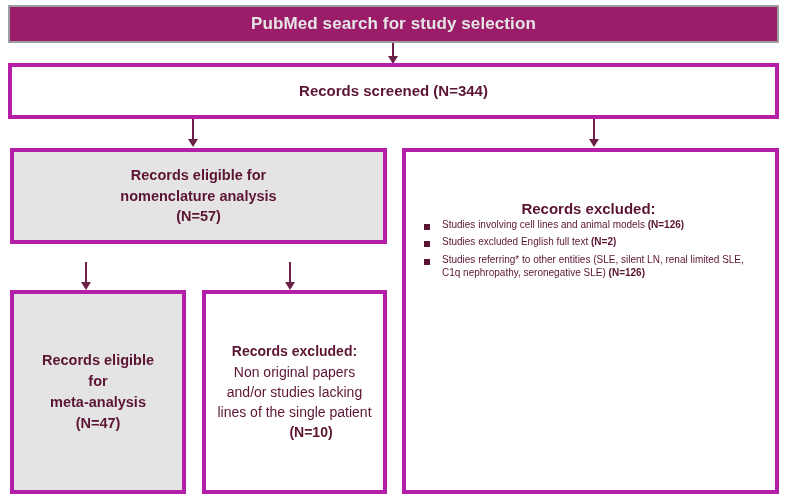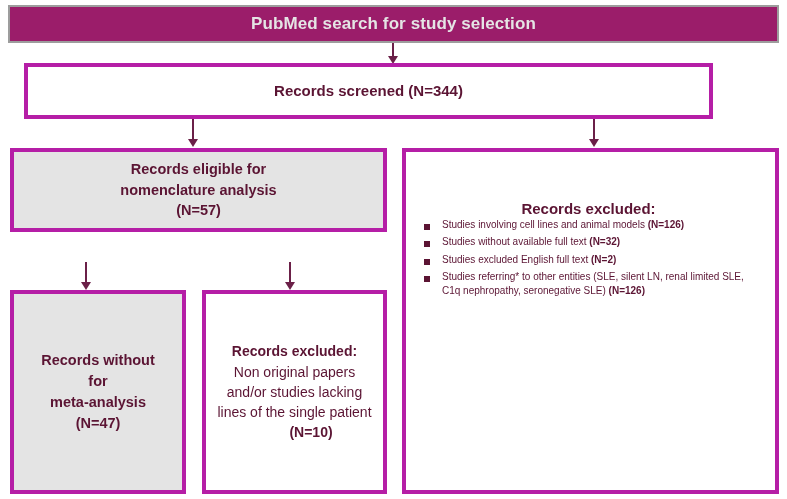--- a/index.html
+++ b/index.html
@@ -65,35 +65,34 @@
     font-size: 13.5px;
     line-height: 1.32;
     padding: 0 8px;
   }
   .box-inner.bold { font-weight: bold; }
 
   
   #box-screened {
     left: 8px;
     top: 63px;
-    width: 689px;
+    width: 771px;
     height: 56px;
-    margin-left: 16px;
   }
   #box-screened .box-inner {
     font-size: 15px;
     font-weight: bold;
   }
 
   
   #box-nomenclature {
     left: 10px;
     top: 148px;
     width: 377px;
-    height: 84px;
+    height: 96px;
   }
   #box-nomenclature .box-inner {
     font-size: 14.5px;
     font-weight: bold;
     line-height: 1.42;
   }
 
   
   #box-meta {
     left: 10px;
@@ -227,38 +226,37 @@
     <div class="conn-head" style="left:1px; top:20px;"></div>
   </div>
 
   <div class="conn" style="left:284px; top:262px; width:12px; height:30px;">
     <div class="conn-line" style="left:5px; top:0; height:21px;"></div>
     <div class="conn-head" style="left:1px; top:20px;"></div>
   </div>
 
   <div class="box grey" id="box-meta">
     <div class="box-inner bold">
-      <span>Records without</span><br>
+      <span>Records eligible</span><br>
       <span>for</span><br>
       <span>meta-analysis</span><br>
       <span>(N=47)</span>
     </div>
   </div>
 
   <div class="box" id="box-excluded-small">
     <div class="box-inner">
       <span class="heading">Records excluded:</span><span>Non original papers and/or studies lacking lines of the single patient </span><span class="n-val">(N=10)</span>
     </div>
   </div>
 
   <div class="box" id="box-excluded-big">
     <div class="excl-wrap">
       <div class="excl-heading">Records excluded:</div>
       <ul class="excl-list" id="excl-list">
           <li><span class="bullet"></span><span>Studies involving cell lines and animal models </span><span class="n-val">(N=126)</span></li>
-          <li><span class="bullet"></span><span>Studies without available full text </span><span class="n-val">(N=32)</span></li>
           <li><span class="bullet"></span><span>Studies excluded English full text </span><span class="n-val">(N=2)</span></li>
           <li><span class="bullet"></span><span>Studies referring* to other entities (SLE, silent LN, renal limited SLE, C1q nephropathy, seronegative SLE) </span><span class="n-val">(N=126)</span></li>
         </ul>
     </div>
   </div>
 
 </div>
 
 </body></html>

